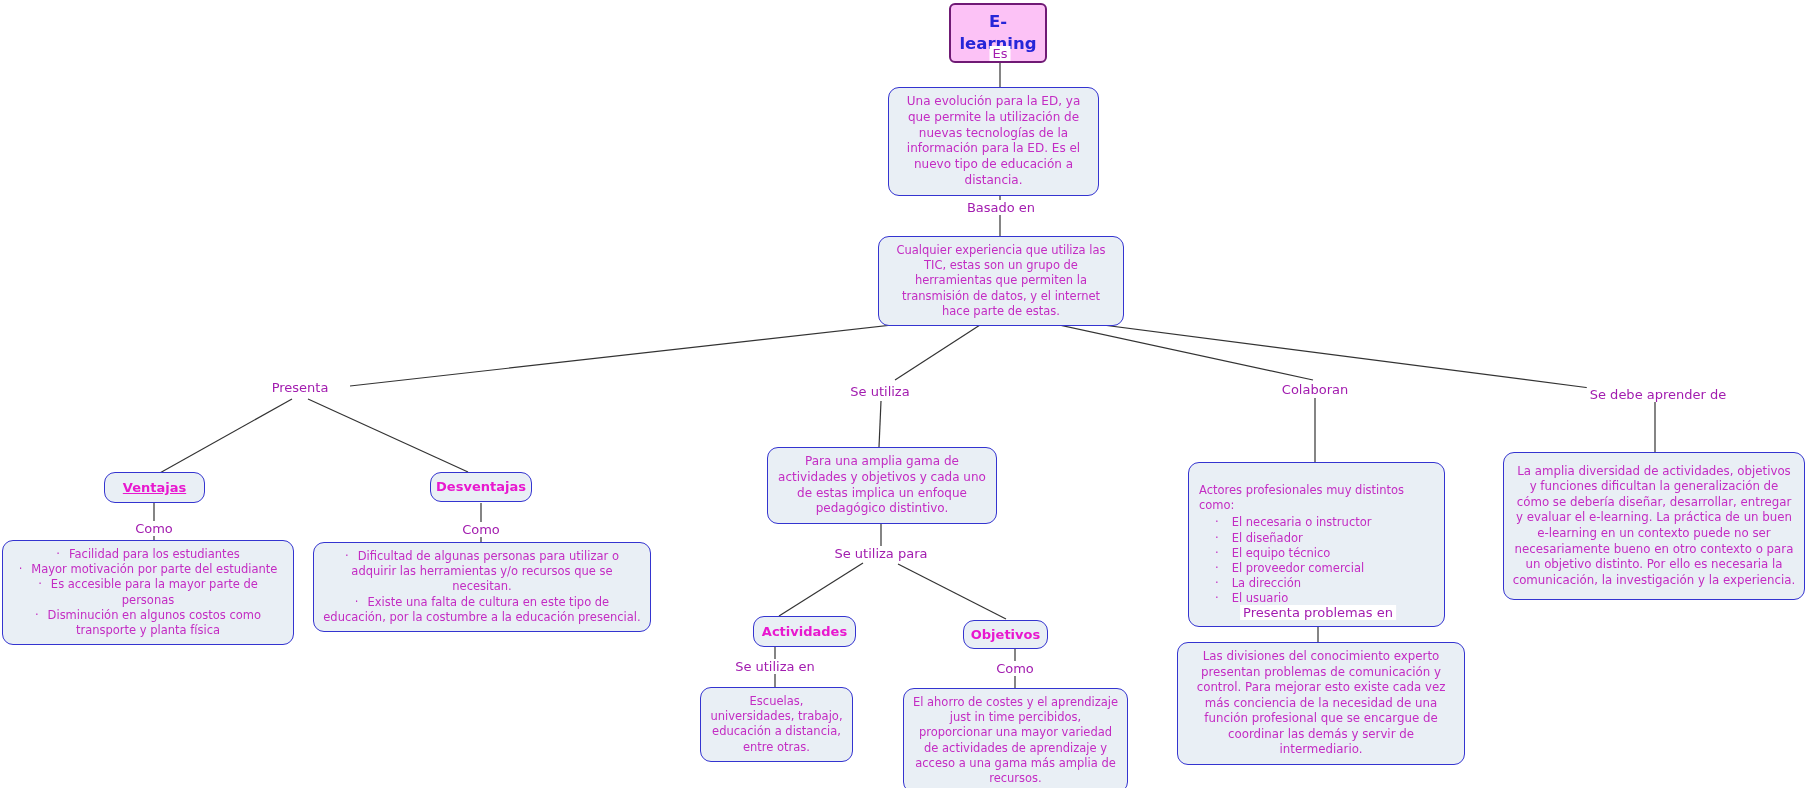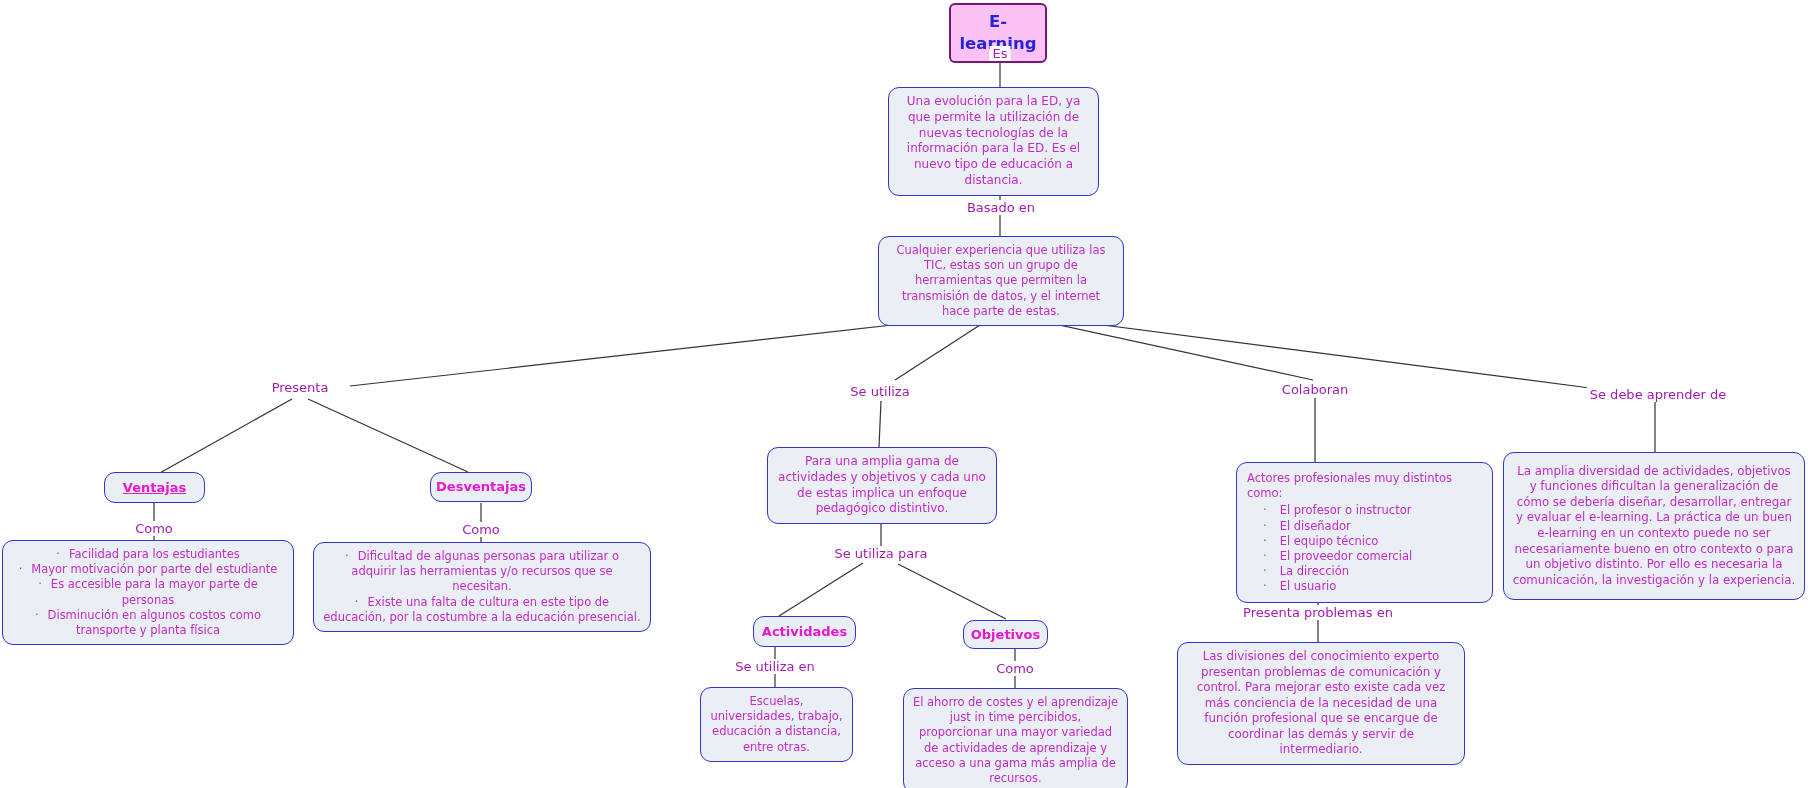--- a/index.html
+++ b/index.html
@@ -135,25 +135,25 @@
   <div class="node" style="left:767px;top:447px;width:230px;min-height:77px;font-size:12px;">Para una amplia gama de actividades y objetivos y cada uno de estas implica un enfoque pedagógico distintivo.</div>
 
   <div class="node heading" style="left:724px;top:616px;width:103px;min-height:31px;margin-left:29px;">Actividades</div>
 
   <div class="node heading" style="left:963px;top:620px;width:85px;min-height:29px;">Objetivos</div>
 
   <div class="node" style="left:700px;top:687px;width:153px;min-height:65px;">Escuelas, universidades, trabajo, educación a distancia, entre otras.</div>
 
   <div class="node" style="left:903px;top:688px;width:225px;min-height:97px;">El ahorro de costes y el aprendizaje just in time percibidos, proporcionar una mayor variedad de actividades de aprendizaje y acceso a una gama más amplia de recursos.</div>
 
-  <div class="node" style="left:1188px;top:462px;width:257px;min-height:126px;font-size:11.5px;padding:8px 10px;margin-left:48px;">
+  <div class="node" style="left:1188px;top:462px;width:257px;min-height:126px;font-size:11.5px;padding:20px 10px;">
     <div class="inner">
       <span class="actores-header">Actores profesionales muy distintos como:</span>
       <ul class="blist lefted">
-          <li>El profesor o instructor</li>
+          <li>El necesaria o instructor</li>
           <li>El diseñador</li>
           <li>El equipo técnico</li>
           <li>El proveedor comercial</li>
           <li>La dirección</li>
           <li>El usuario</li>
         </ul>
     </div>
   </div>
 
   <div class="node" style="left:1177px;top:642px;width:288px;min-height:113px;font-size:11.8px;">Las divisiones del conocimiento experto presentan problemas de comunicación y control. Para mejorar esto existe cada vez más conciencia de la necesidad de una función profesional que se encargue de coordinar las demás y servir de intermediario.</div>

